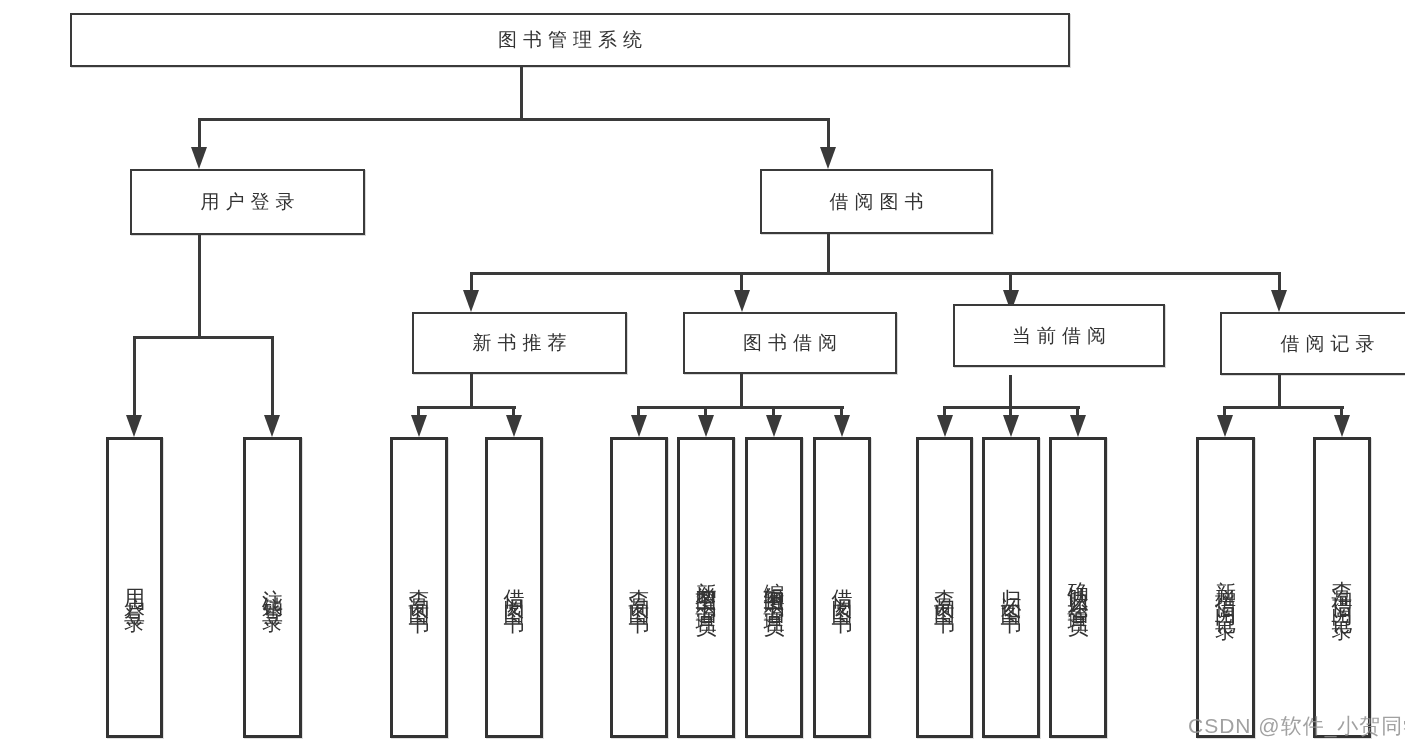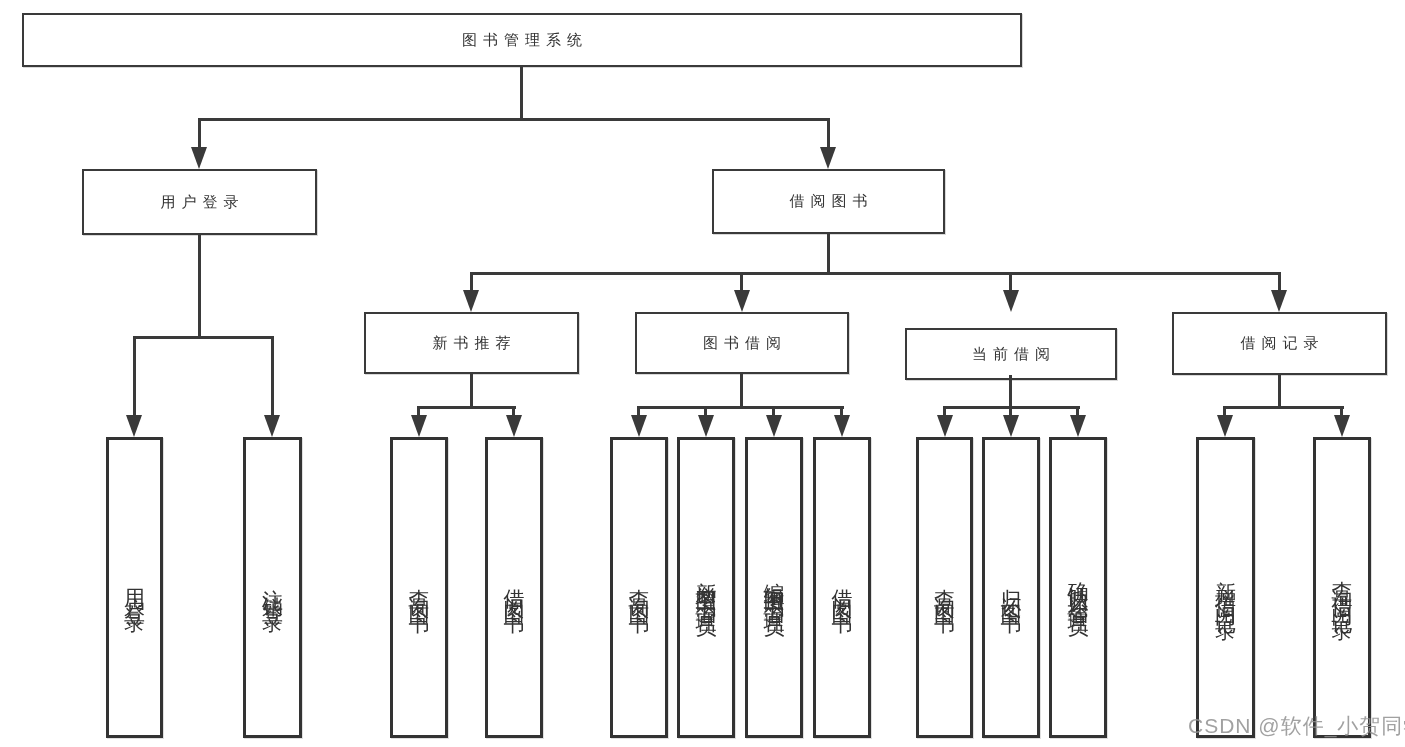--- a/index.html
+++ b/index.html
@@ -3,22 +3,23 @@
 <meta charset="utf-8">
 <style>
   html,body{margin:0;padding:0;background:#fff;}
   .stage{
     position:relative;width:1405px;height:747px;background:#ffffff;
     font-family:"Liberation Sans","DejaVu Sans",sans-serif;overflow:hidden;
   }
   .hbox{
     position:absolute;box-sizing:border-box;border:2px solid #3a3a3a;background:#fff;
     display:flex;align-items:center;justify-content:center;
-    font-size:15px;color:#333;letter-spacing:6px;text-indent:6px;white-space:nowrap;
+    font-size:19px;color:#333;letter-spacing:6px;text-indent:6px;white-space:nowrap;
     box-shadow:1px 1px 0 rgba(0,0,0,.15);
+    margin-left:48px;
   }
   .vbox{
     position:absolute;box-sizing:border-box;border:3px solid #333;background:#fff;
     display:flex;align-items:center;justify-content:center;
     writing-mode:vertical-rl;text-orientation:mixed;
     font-size:21px;color:#333;letter-spacing:8px;line-height:1.05;white-space:nowrap;
     box-shadow:1px 1px 0 rgba(0,0,0,.12);
   }
   .vl{position:absolute;width:3px;background:#3a3a3a;}
   .hl{position:absolute;height:3px;background:#3a3a3a;}
@@ -62,21 +63,21 @@
   <div class="vl" style="left:740px;top:272px;height:20px"></div>
   <div class="vl" style="left:1009px;top:272px;height:20px"></div>
   <div class="vl" style="left:1278px;top:272px;height:20px"></div>
   <div class="arr" style="left:463px;top:290px"></div>
   <div class="arr" style="left:734px;top:290px"></div>
   <div class="arr" style="left:1003px;top:290px"></div>
   <div class="arr" style="left:1271px;top:290px"></div>
 
   <div class="hbox" style="left:364px;top:312px;width:215px;height:62px">新书推荐</div>
   <div class="hbox" style="left:635px;top:312px;width:214px;height:62px">图书借阅</div>
-  <div class="hbox" style="left:905px;top:328px;width:212px;height:52px">当前借阅</div>
+  <div class="hbox" style="left:905px;top:304px;width:212px;height:63px">当前借阅</div>
   <div class="hbox" style="left:1172px;top:312px;width:215px;height:63px">借阅记录</div>
 
   <div class="vl" style="left:470px;top:374px;height:34px"></div>
   <div class="hl" style="left:417px;top:406px;width:99px"></div>
   <div class="vl" style="left:417px;top:406px;height:12px"></div>
   <div class="vl" style="left:512px;top:406px;height:12px"></div>
   <div class="arr" style="left:411px;top:415px"></div>
   <div class="arr" style="left:506px;top:415px"></div>
 
   <div class="vl" style="left:740px;top:374px;height:34px"></div>

